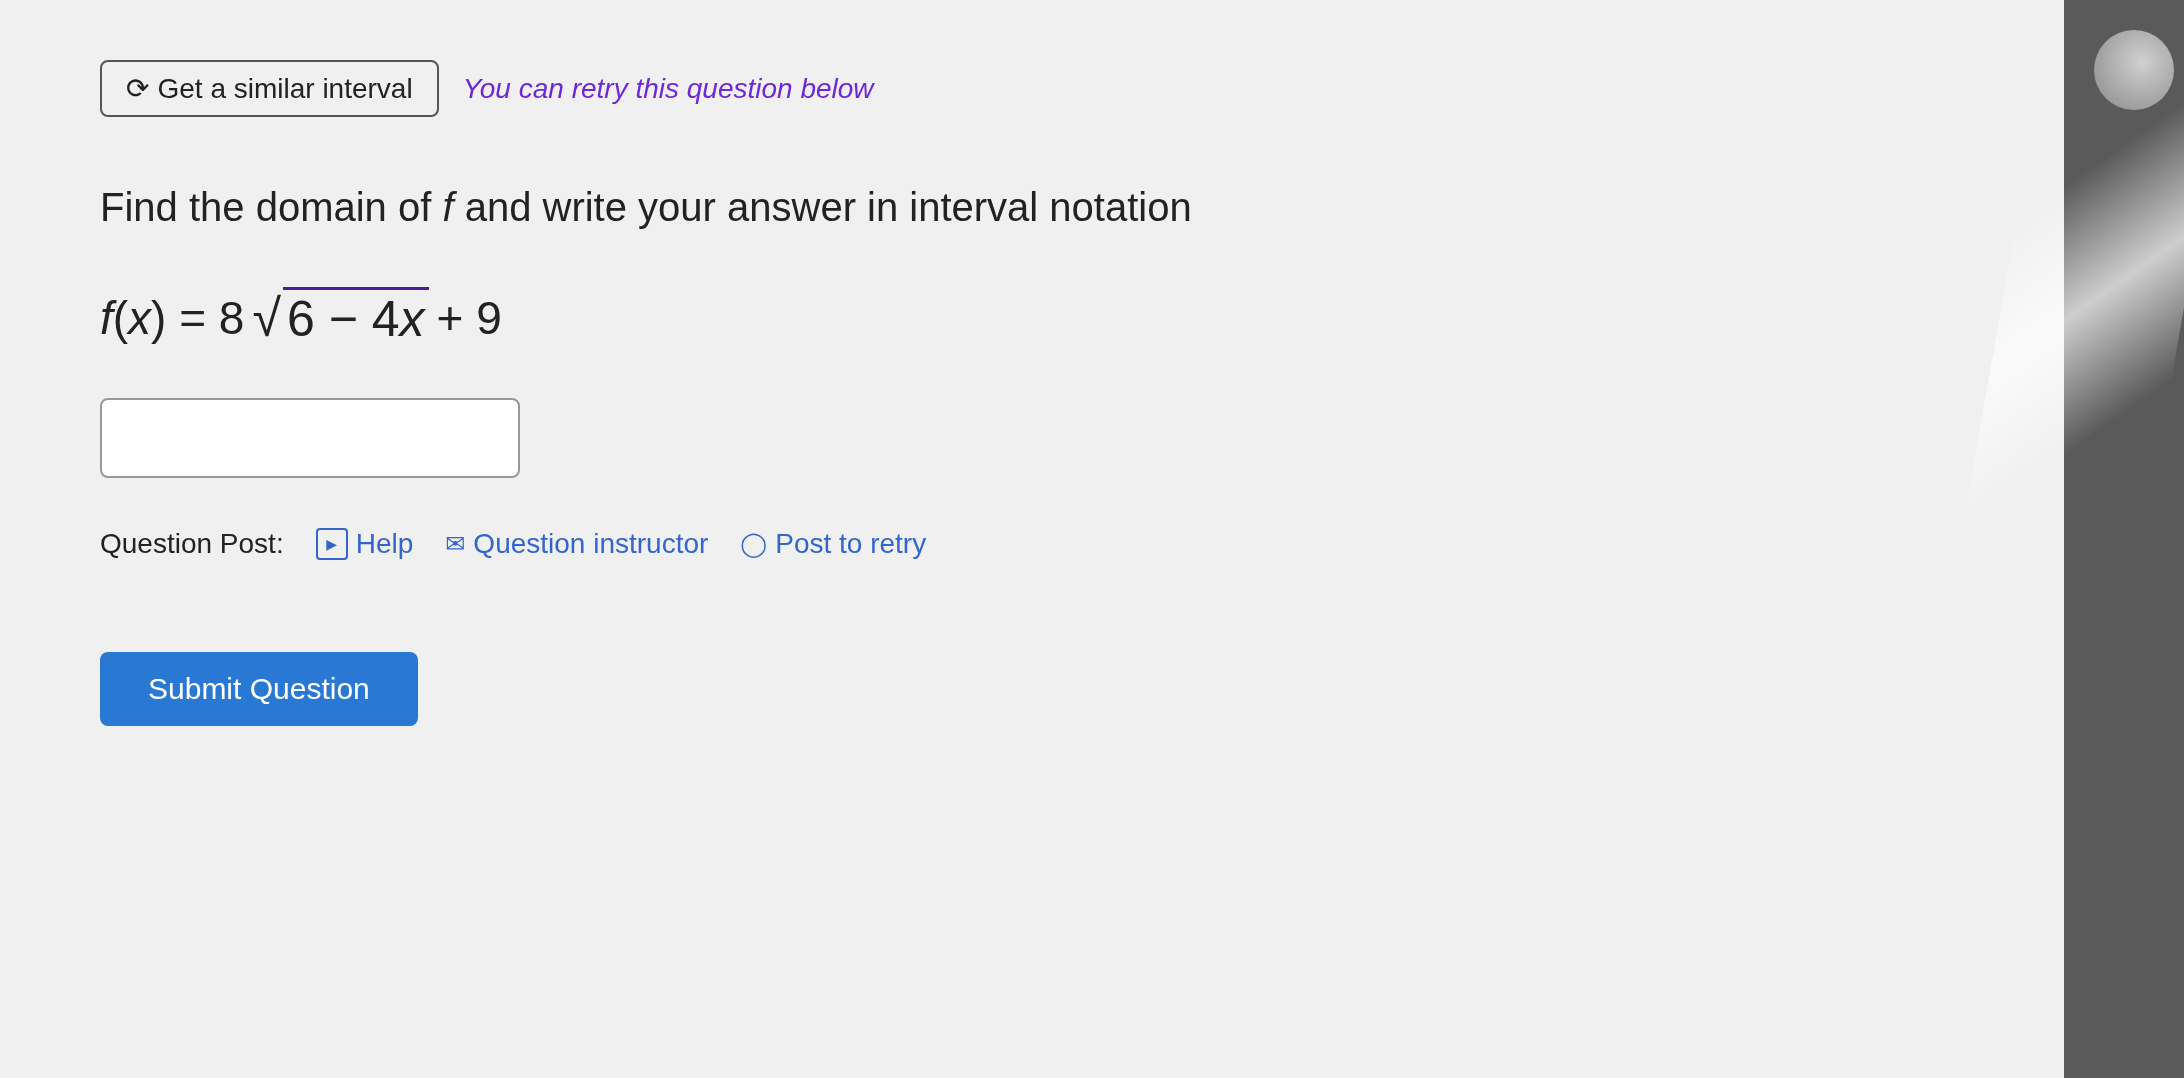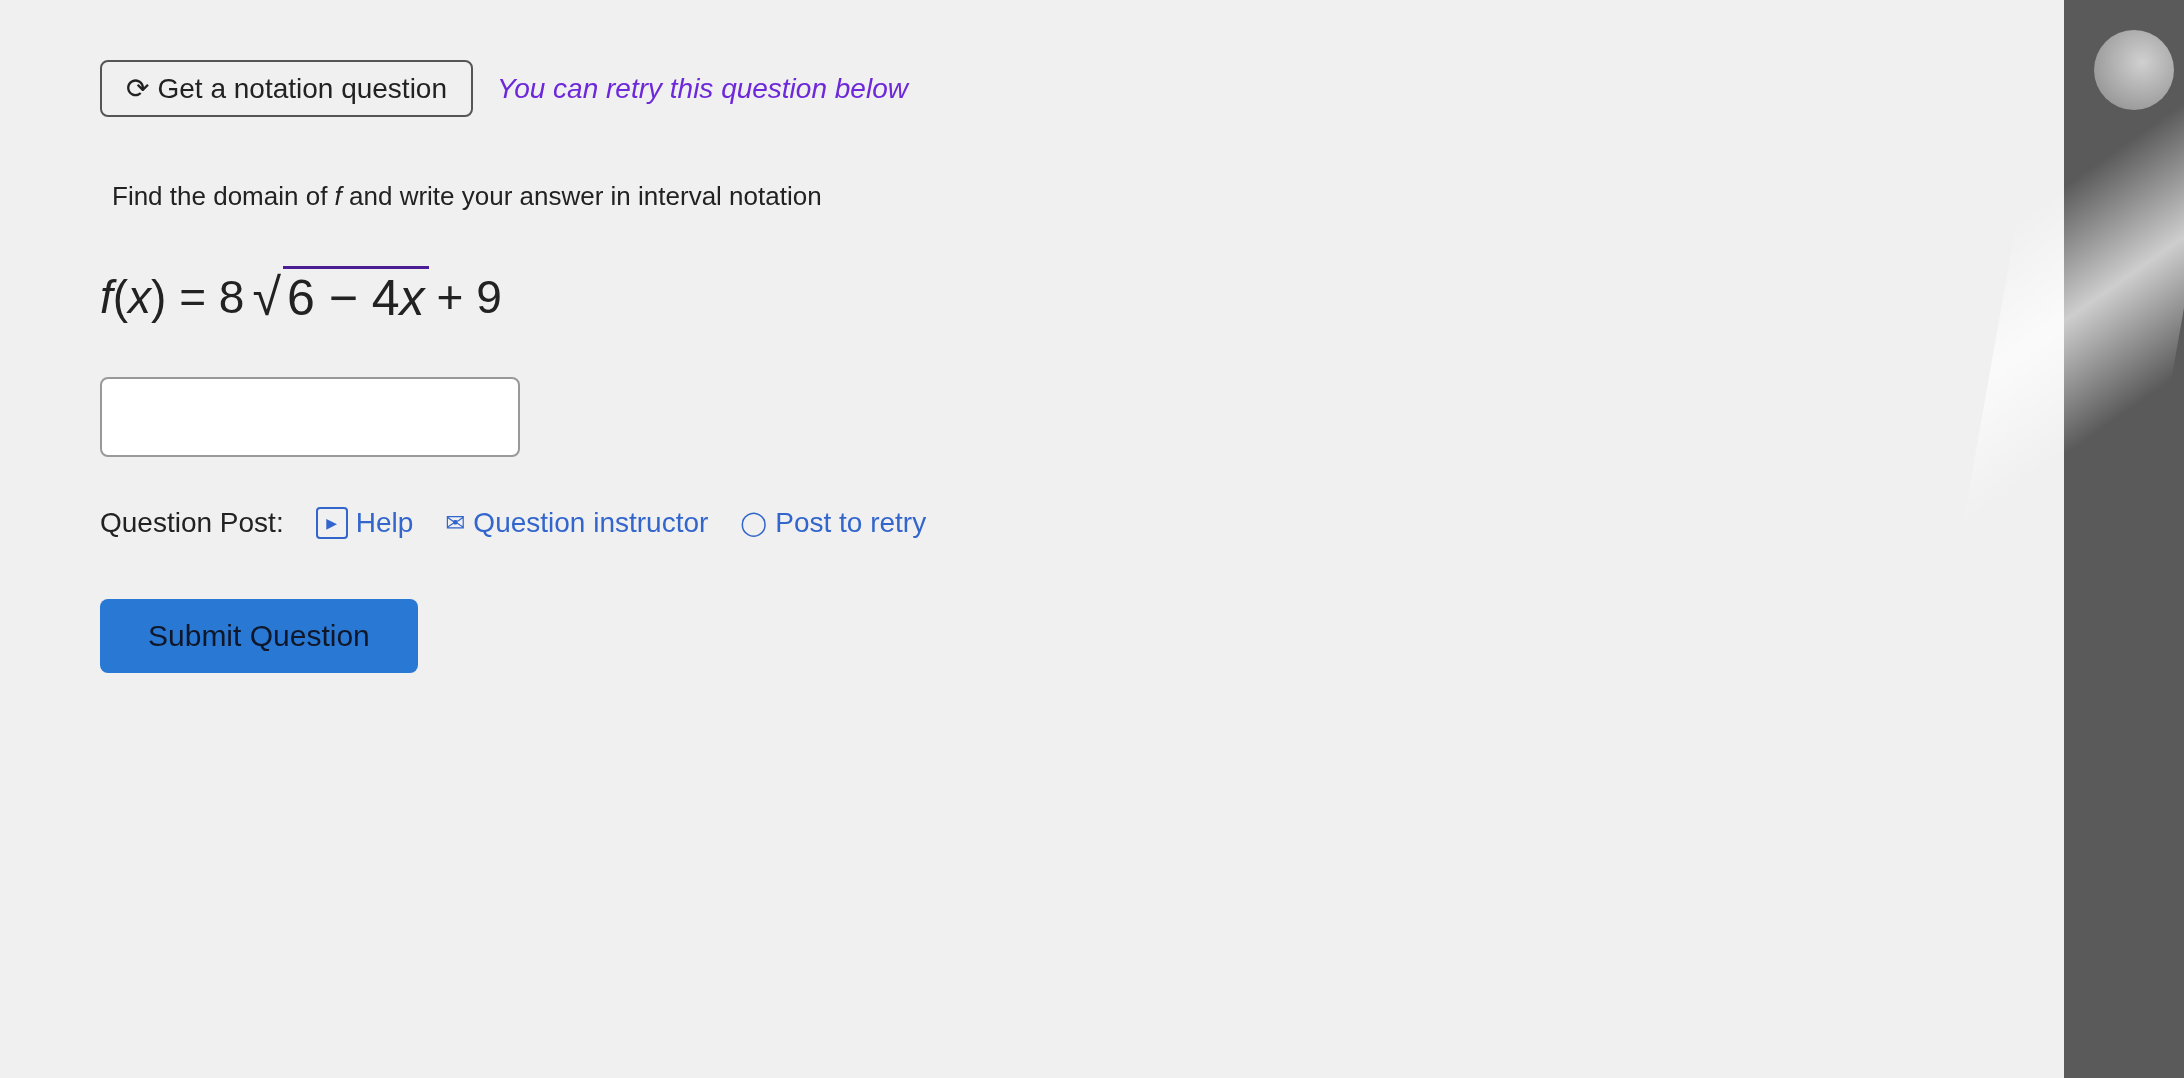--- a/index.html
+++ b/index.html
@@ -83,25 +83,24 @@
     }
 
     .retry-text {
       font-size: 28px;
       color: #6d28d9;
       font-style: italic;
     }
 
     
     .question-prompt {
-      font-size: 26px;
+      font-size: 40px;
       color: #222;
       margin-bottom: 50px;
       line-height: 1.5;
-      margin-left: 12px;
     }
 
     .question-prompt .italic-f {
       font-style: italic;
     }
 
     
     .function-display {
       font-size: 46px;
       color: #222;
@@ -190,39 +189,40 @@
     }
 
     .icon-chat {
       font-size: 24px;
       color: #3366cc;
     }
 
     
     .submit-btn {
       background: #2979d4;
-      color: #0f172a;
+      color: #ffffff;
       border: none;
       border-radius: 8px;
       padding: 20px 48px;
       font-size: 30px;
       cursor: pointer;
       font-weight: 500;
+      margin-top: 32px;
     }
   </style>
 </head>
 <body>
 
 <div class="main-content">
 
   
   <div class="top-bar">
     <button class="similar-question-btn">
       <span class="refresh-icon">⟳</span>
-      <span>Get a notation question</span>
+      <span>Get a similar interval</span>
     </button>
     <span class="retry-text">You can retry this question below</span>
   </div>
 
   
   <div class="question-prompt">
     Find the domain of <span class="italic-f">f</span> and write your answer in interval notation
   </div>
 
   

